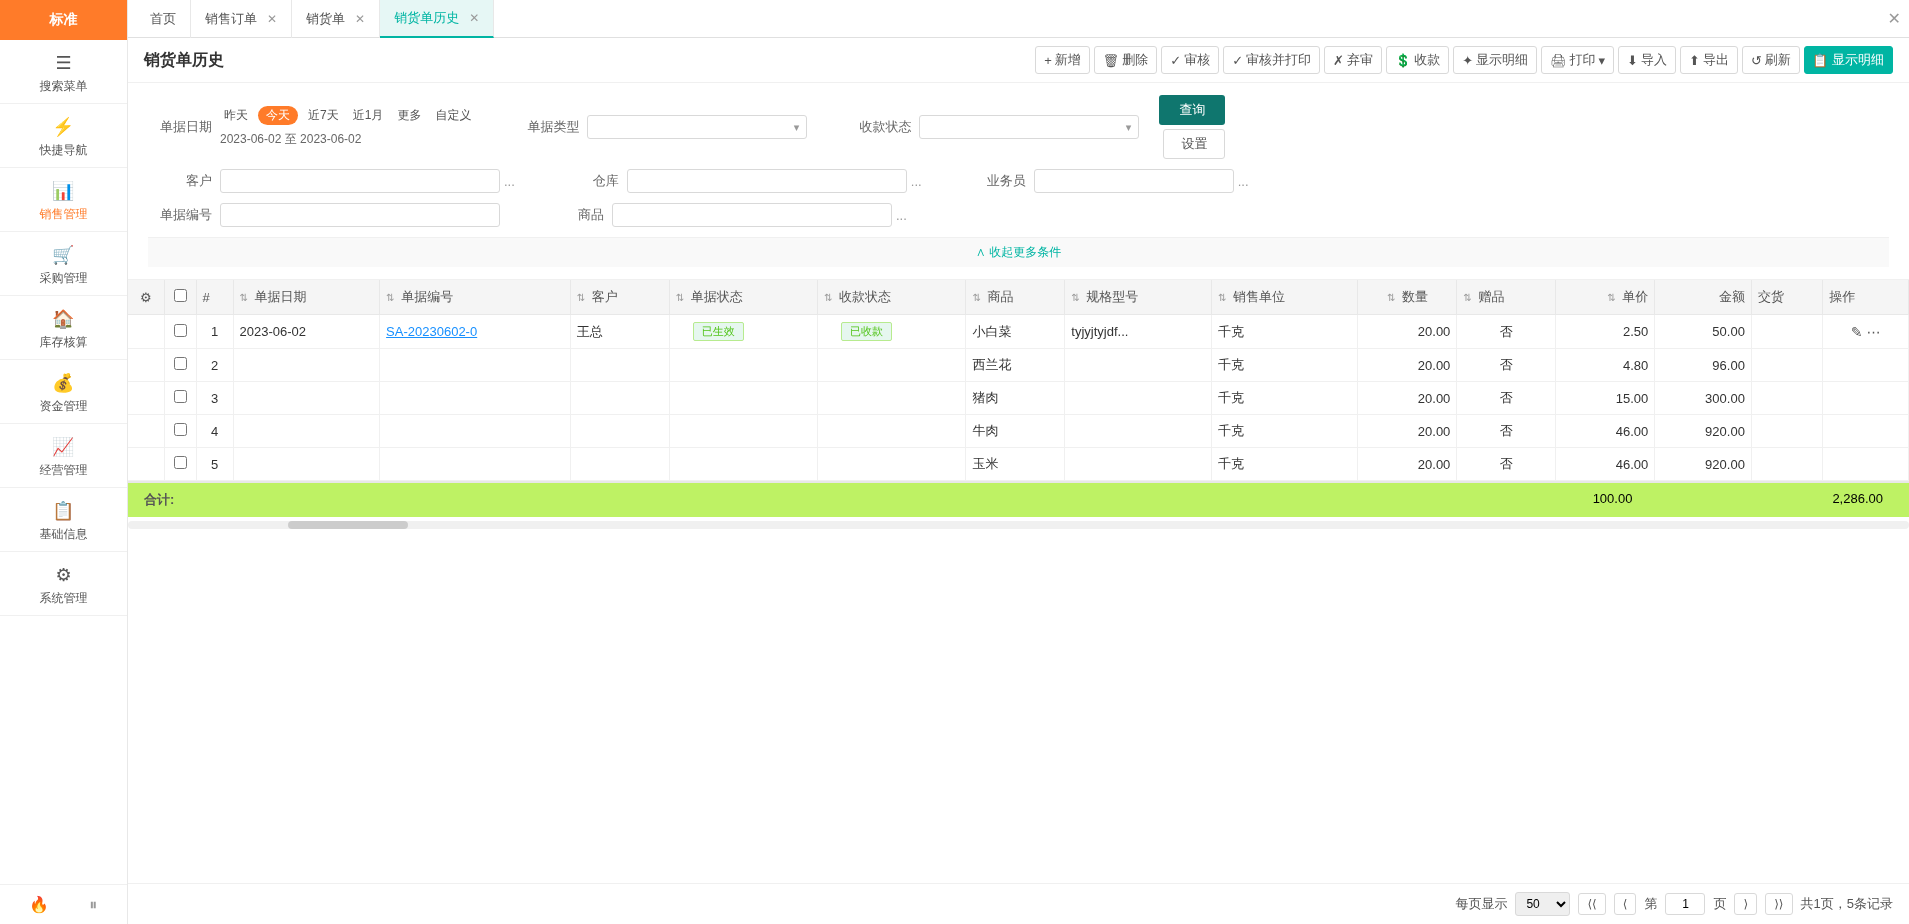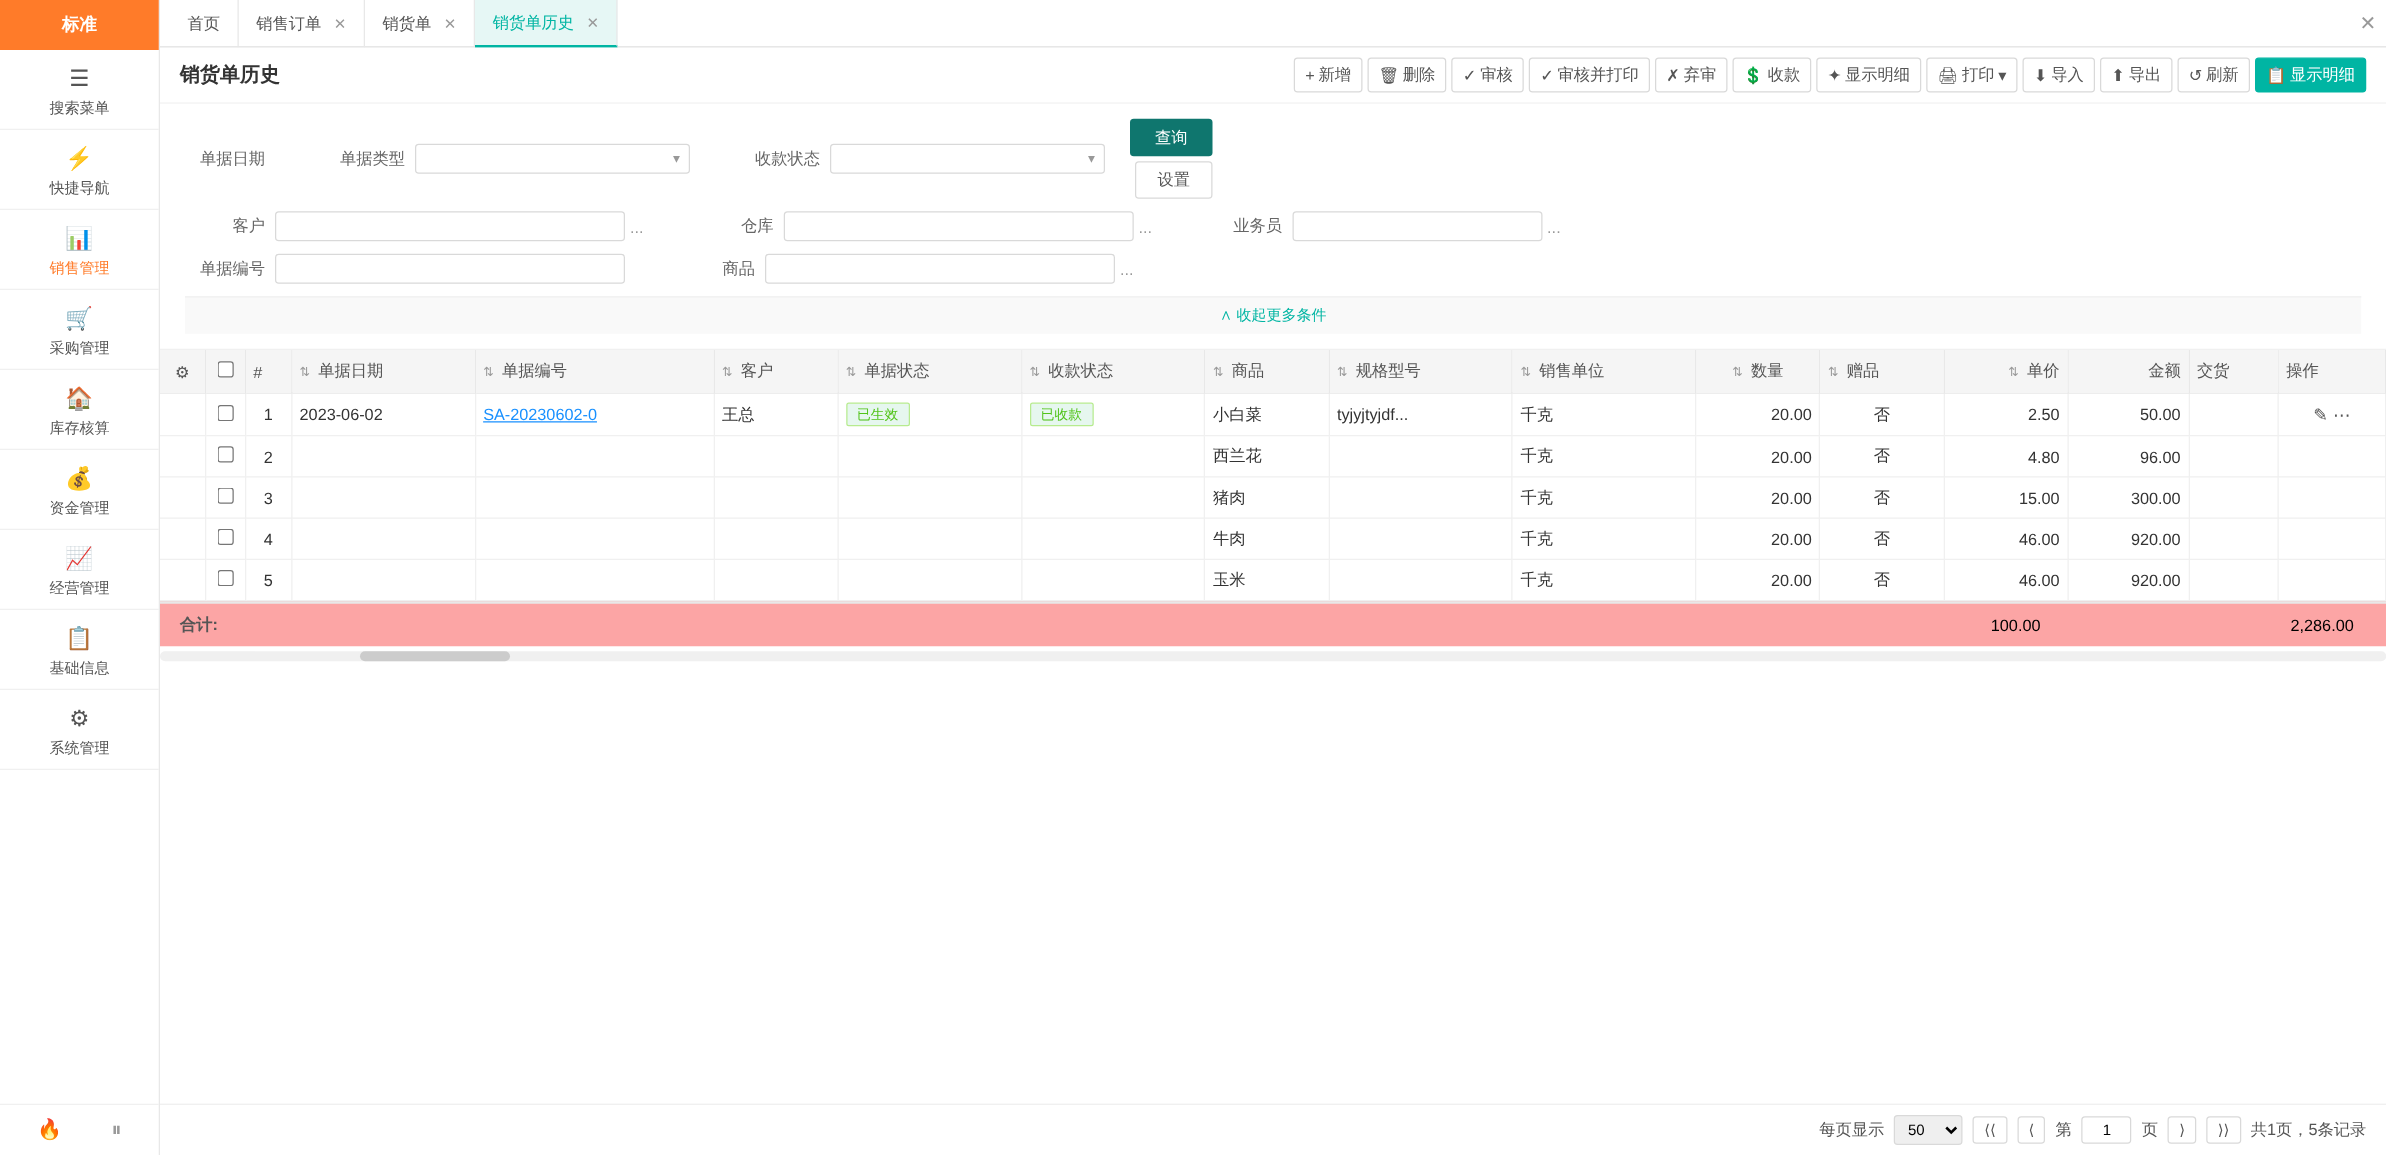--- a/index.html
+++ b/index.html
@@ -300,38 +300,39 @@
       width: 32px;
       text-align: center;
     }
     .td-center { text-align: center; }
     .td-right { text-align: right; }
     .status-badge {
       display: inline-block;
       padding: 1px 8px;
       border-radius: 2px;
       font-size: 11px;
+      margin-left: 17px;
     }
     .status-effective { background: #e6f7ef; color: #52c41a; border: 1px solid #b7eb8f; }
     .status-collected { background: #e6f7ef; color: #52c41a; border: 1px solid #b7eb8f; }
     .link-text { color: #1890ff; cursor: pointer; text-decoration: underline; }
     .action-btn {
       color: #555;
       cursor: pointer;
       font-size: 14px;
       margin: 0 2px;
     }
 
     
     .table-footer {
-      background: #fca5a5;
+      background: #bef264;
       border-top: 2px solid #e8e8e8;
       padding: 8px 6px;
       display: flex;
-      align-items: center;
+      align-items: flex-start;
     }
     .footer-label {
       width: 200px;
       padding-left: 10px;
       color: #555;
       font-weight: bold;
     }
 
     
     .pagination {
@@ -512,20 +513,31 @@
         <span class="toolbar-btn-icon">📋</span>
         <span>显示明细</span>
       </button>
     </div>
 
     <div class="filter-area">
 
       <div class="filter-row">
         <div class="filter-item">
           <span class="filter-label">单据日期</span>
+          <div style="display:flex; flex-direction:column;">
+            <div class="date-shortcuts">
+              <span class="date-shortcut">昨天</span>
+              <span class="date-shortcut active">今天</span>
+              <span class="date-shortcut">近7天</span>
+              <span class="date-shortcut">近1月</span>
+              <span class="date-shortcut">更多</span>
+              <span class="date-shortcut">自定义</span>
+            </div>
+            <span class="date-range-text">2023-06-02 至 2023-06-02</span>
+          </div>
         </div>
 
         <div class="filter-item" style="margin-left:40px;">
           <span class="filter-label">单据类型</span>
           <div class="filter-select-wrap">
             <select class="filter-select">
               <option value=""></option>
             </select>
           </div>
         </div>

